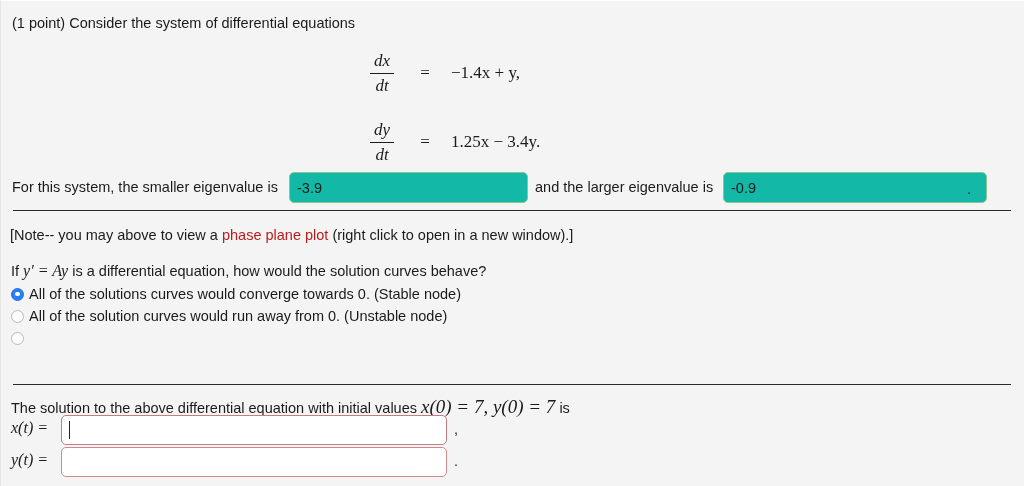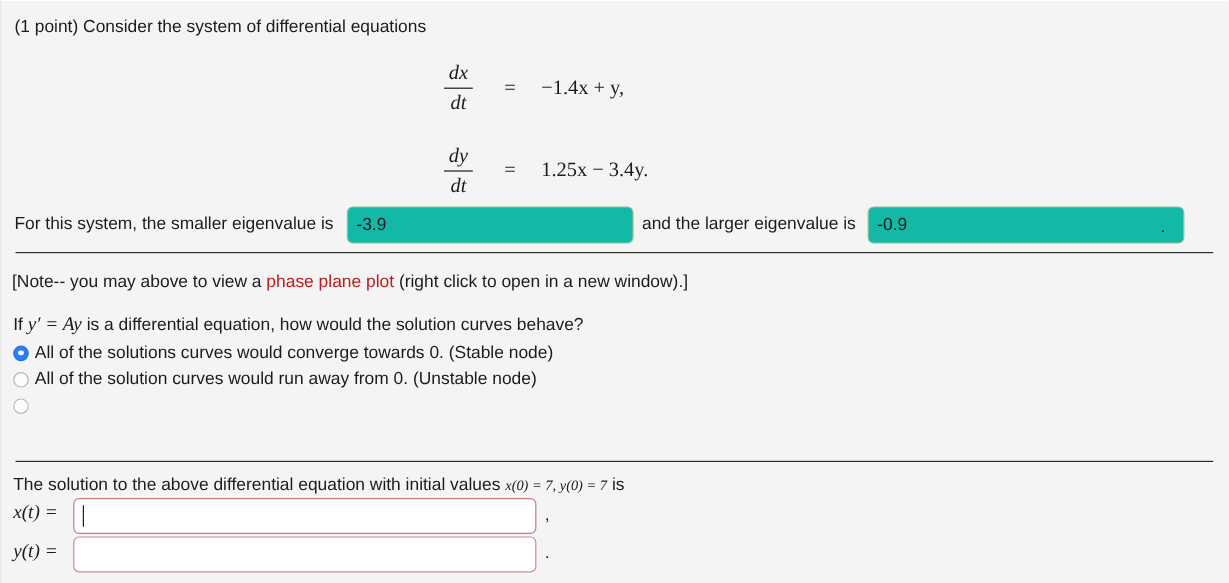--- a/index.html
+++ b/index.html
@@ -203,21 +203,21 @@
   }
 
   
   .sol-line {
     position: absolute;
     left: 10px;
     top: 395px;
     font-size: 14.5px;
     white-space: nowrap;
   }
-  .sol-line .math { font-size: 12px; }
+  .sol-line .math { font-size: 19px; }
 
   .sol-lbl {
     position: absolute;
     left: 10px;
     font-family: "Liberation Serif", serif;
     font-style: italic;
     font-size: 16px;
   }
   #sol-x-label { top: 418px; }
   #sol-y-label { top: 450px; }

